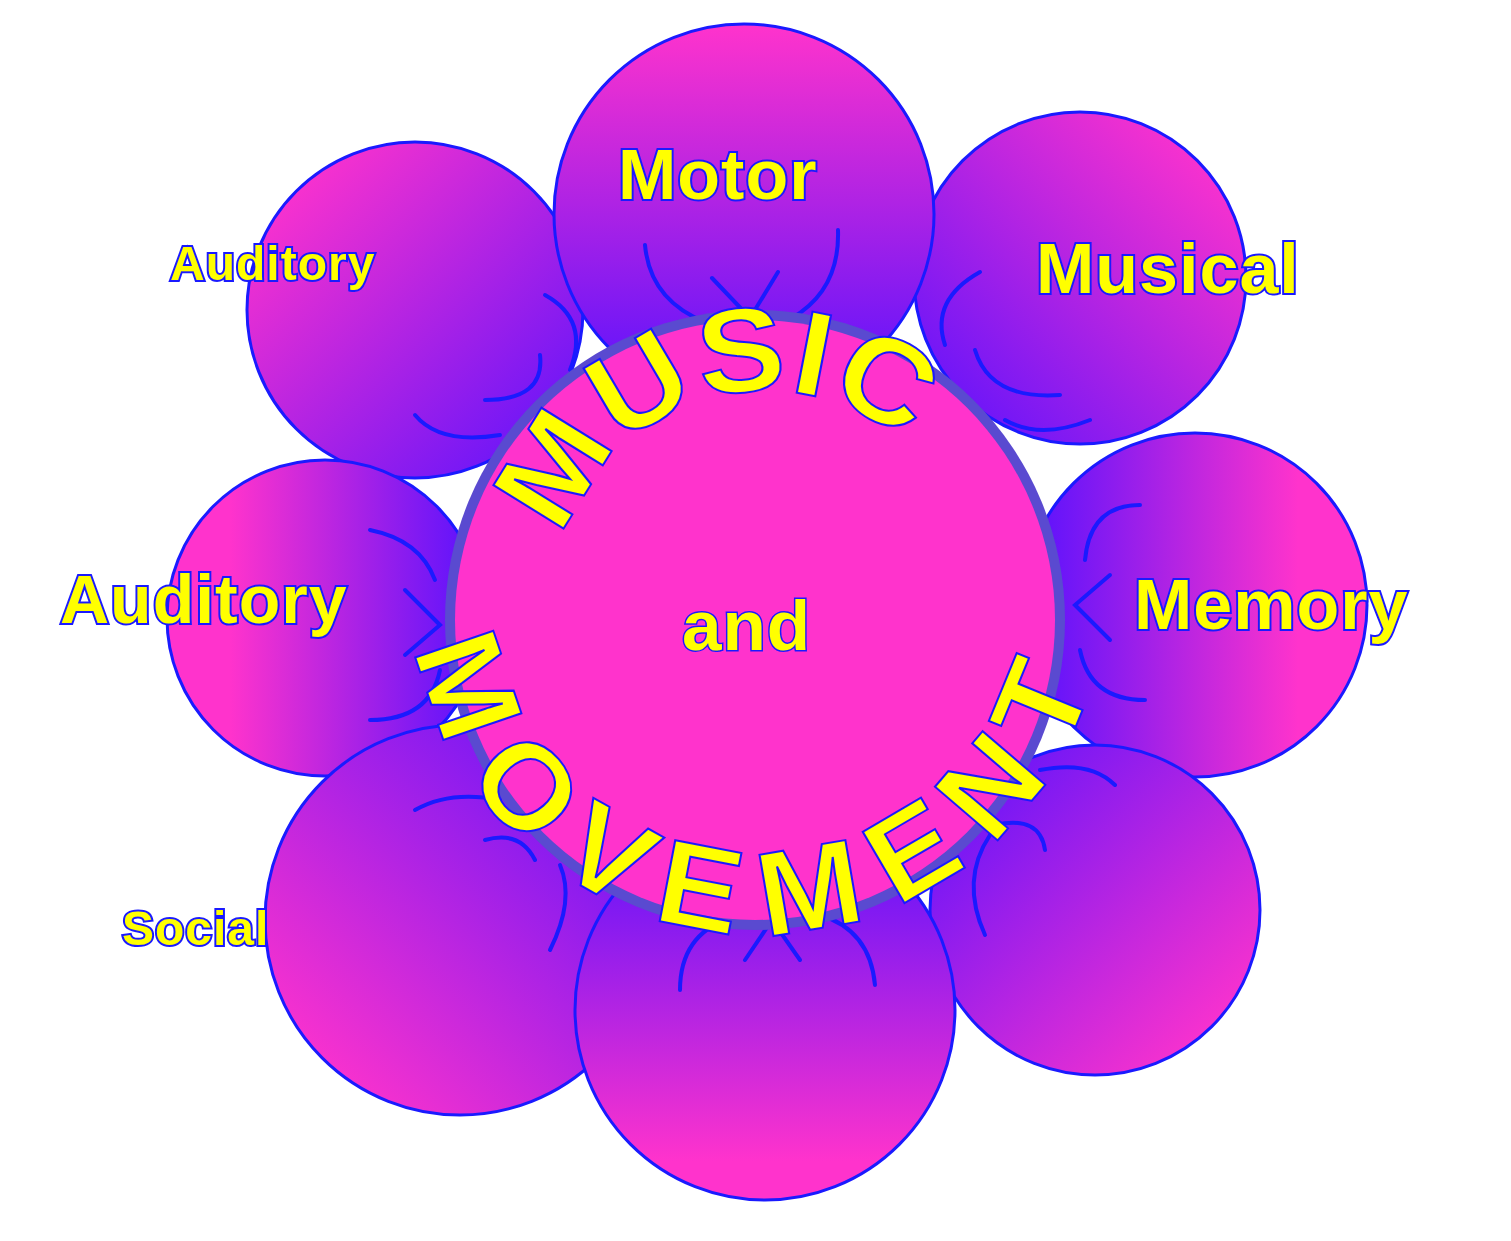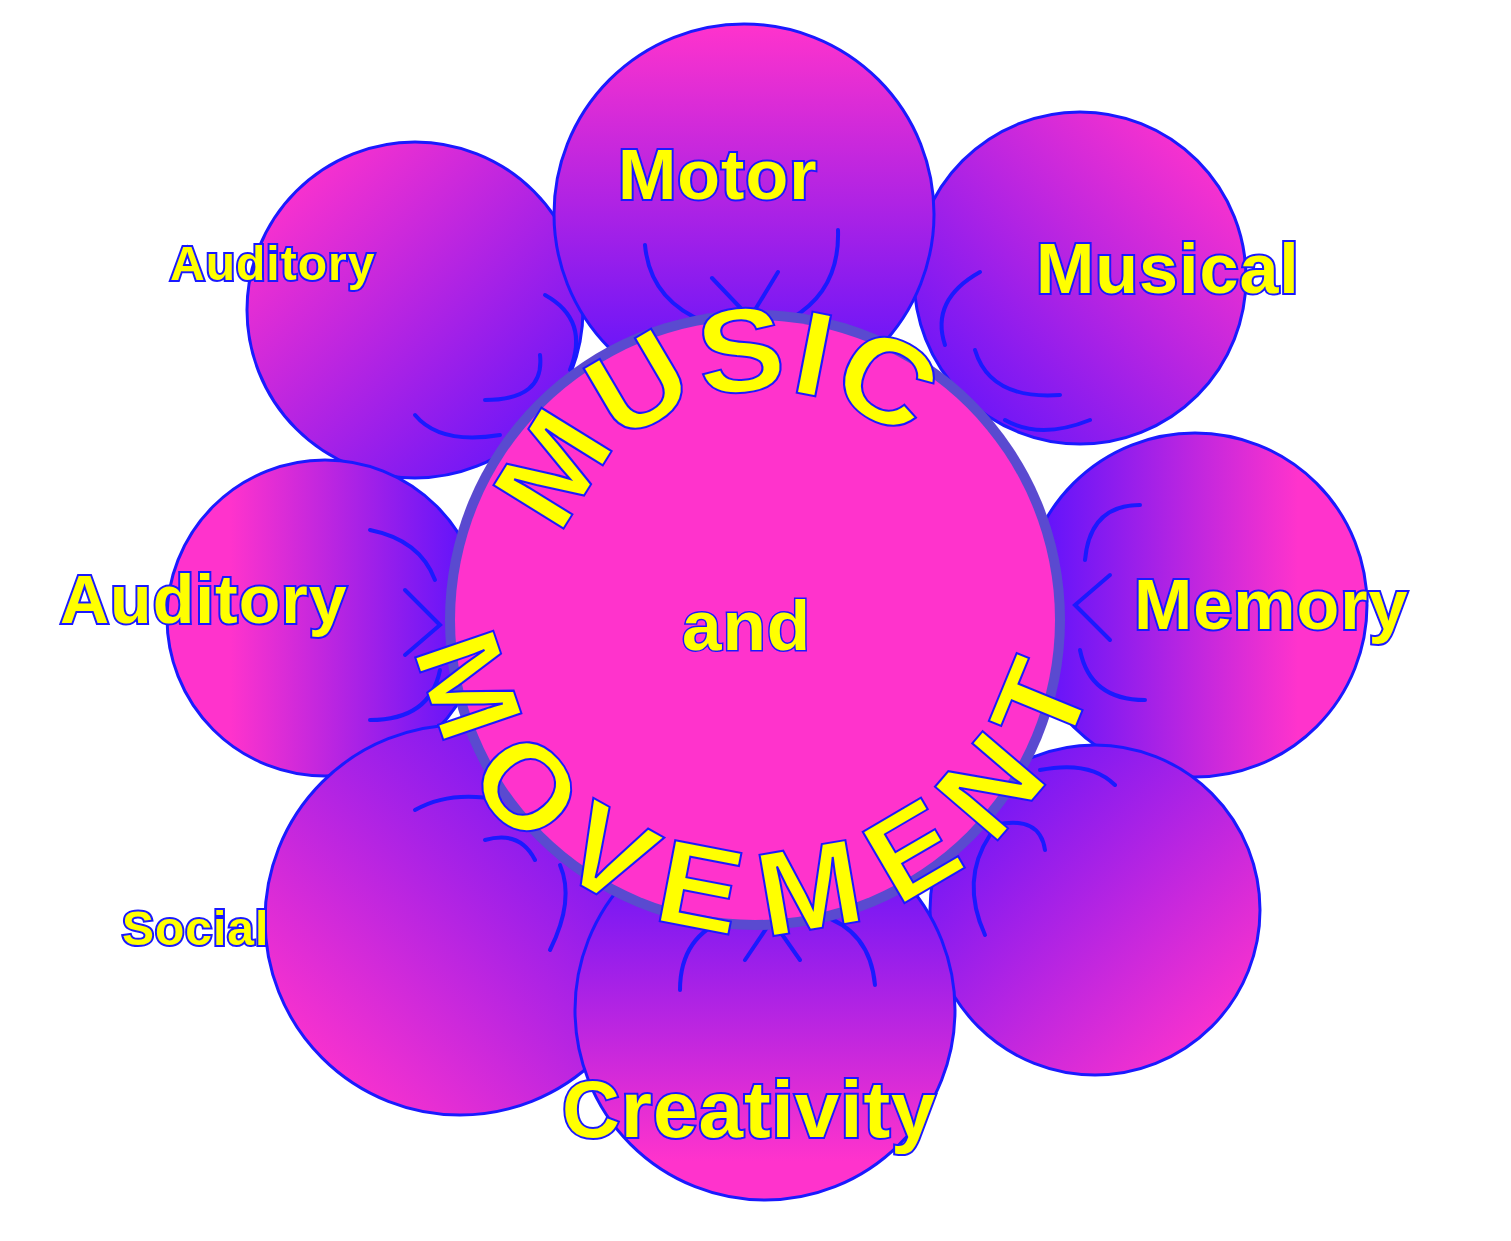--- a/index.html
+++ b/index.html
@@ -124,17 +124,16 @@
     </text>
   </svg>
 
   
   <div class="petal-label" style="left:682px; top:590px; font-size:71px; -webkit-text-stroke:3px #1a1aff;">and</div>
 
   
   <div class="petal-label" style="left:618px; top:100px; font-size:70px;margin-top:40px;">Motor</div>
   <div class="petal-label" style="left:1036px; top:234px; font-size:70px;">Musical</div>
   <div class="petal-label" style="left:1134px; top:570px; font-size:70px;">Memory</div>
-  <div class="petal-label" style="left:562px; top:1070px; font-size:80px;">Creativity</div>
   <div class="petal-label" style="left:122px; top:905px; font-size:48px;">Social</div>
   <div class="petal-label" style="left:60px; top:565px; font-size:68px;">Auditory</div>
   <div class="petal-label" style="left:170px; top:240px; font-size:48px;">Auditory</div>
 </div>
 
 </body></html>

